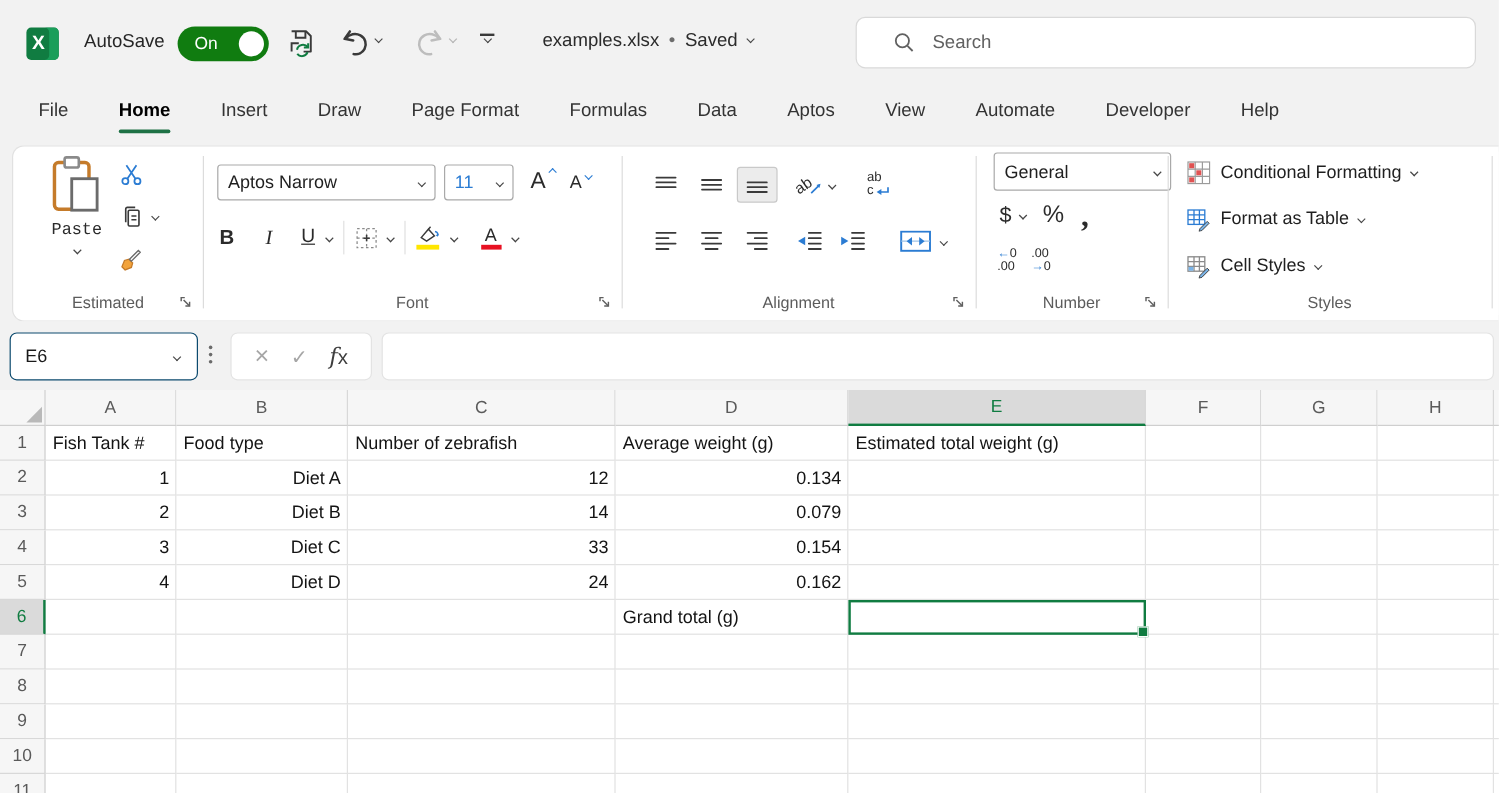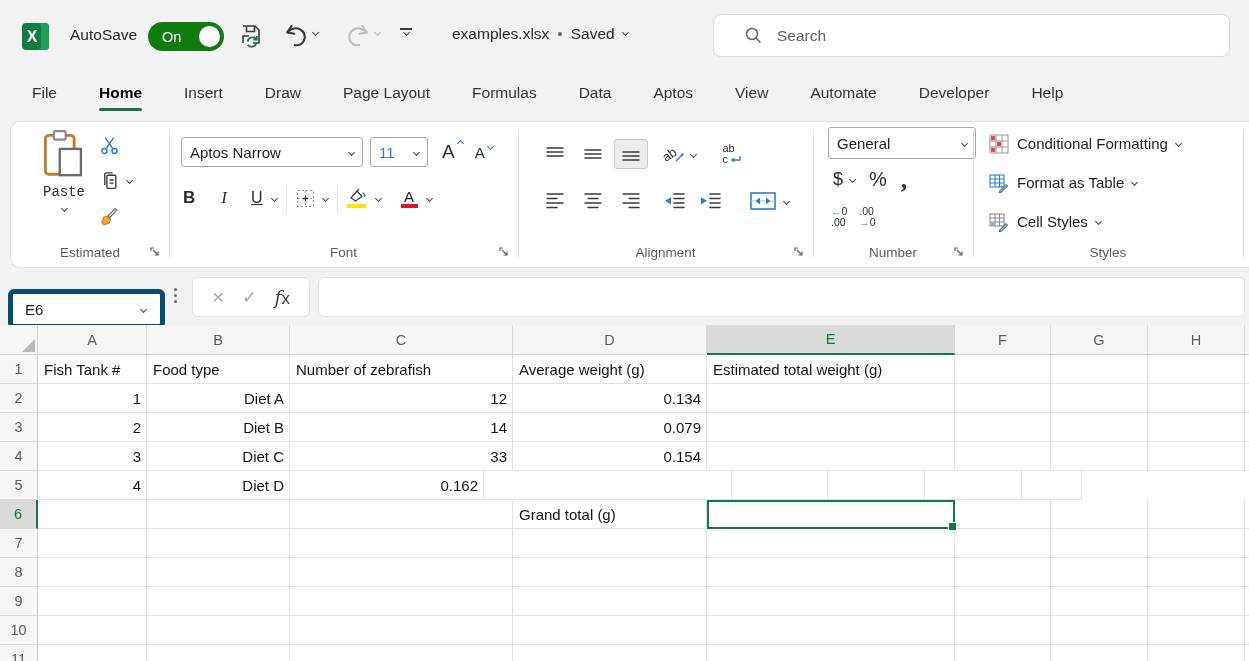--- a/index.html
+++ b/index.html
@@ -91,22 +91,22 @@
   .pct{font-size:20px;color:#2b2b2b;}
   .comma{font-size:26px;font-weight:700;color:#2b2b2b;font-family:"Liberation Serif",serif;line-height:0.6;}
 
   
   .styles-rows{position:absolute;left:16px;top:8px;display:flex;flex-direction:column;gap:12px;}
   .style-item{display:flex;align-items:center;gap:8px;height:27px;font-size:15px;color:#1f1f1f;}
 
   
   .fbar{position:absolute;left:0;top:268px;width:100%;height:57px;background:#f2f2f2;}
   .namebox{position:absolute;left:8px;top:9px;width:157px;height:40px;background:#fff;
-    border:5px solid #0c4a6e;border-radius:6px;display:flex;align-items:center;
-    justify-content:space-between;padding:0 14px 0 12px;font-size:15px;color:#1a1a1a;margin-top:12px;}
+    border:1px solid #0c4a6e;border-radius:6px;display:flex;align-items:center;
+    justify-content:space-between;padding:0 14px 0 12px;font-size:15px;color:#1a1a1a;}
   .vdots{position:absolute;left:174px;top:20px;display:flex;flex-direction:column;gap:3px;}
   .vdots i{width:3px;height:3px;border-radius:50%;background:#6b6b6b;}
   .fxbox{position:absolute;left:192px;top:9px;width:118px;height:40px;background:#fff;
     border:1px solid #e3e3e3;border-radius:6px;display:flex;align-items:center;
     justify-content:space-around;padding:0 10px;}
   .fx-cancel{font-size:21px;color:#a6a6a6;}
   .fx-enter{font-size:17px;color:#a6a6a6;}
   .fx-glyph{font-size:17px;color:#3d3d3d;}
   .fx-glyph i{font-family:"DejaVu Serif",serif;font-style:italic;font-size:19px;}
   .finput{position:absolute;left:318px;top:9px;width:927px;height:40px;background:#fff;
@@ -213,21 +213,21 @@
       <div class="tab active">
         <span>Home</span>
       </div>
       <div class="tab">
         <span>Insert</span>
       </div>
       <div class="tab">
         <span>Draw</span>
       </div>
       <div class="tab">
-        <span>Page Layout</span>
+        <span>Page Format</span>
       </div>
       <div class="tab">
         <span>Formulas</span>
       </div>
       <div class="tab">
         <span>Data</span>
       </div>
       <div class="tab">
         <span>Aptos</span>
       </div>
@@ -604,20 +604,21 @@
       <div class="gc" style="width: 248px;"></div>
       <div class="gc" style="width: 96px;"></div>
       <div class="gc" style="width: 97px;"></div>
       <div class="gc" style="width: 97px;"></div>
       <div class="gc" style="width: 60px;"></div>
     </div>
     <div class="grow">
       <div class="grh">5</div>
       <div class="gc ar" style="width: 109px;">4</div>
       <div class="gc ar" style="width: 143px;">Diet D</div>
+      <div class="gc ar" style="width: 223px;">24</div>
       <div class="gc ar" style="width: 194px; text-align: center;">0.162</div>
       <div class="gc" style="width: 248px;"></div>
       <div class="gc" style="width: 96px;"></div>
       <div class="gc" style="width: 97px;"></div>
       <div class="gc" style="width: 97px;"></div>
       <div class="gc" style="width: 60px;"></div>
     </div>
     <div class="grow">
       <div class="grh selr">6</div>
       <div class="gc" style="width: 109px;"></div>

